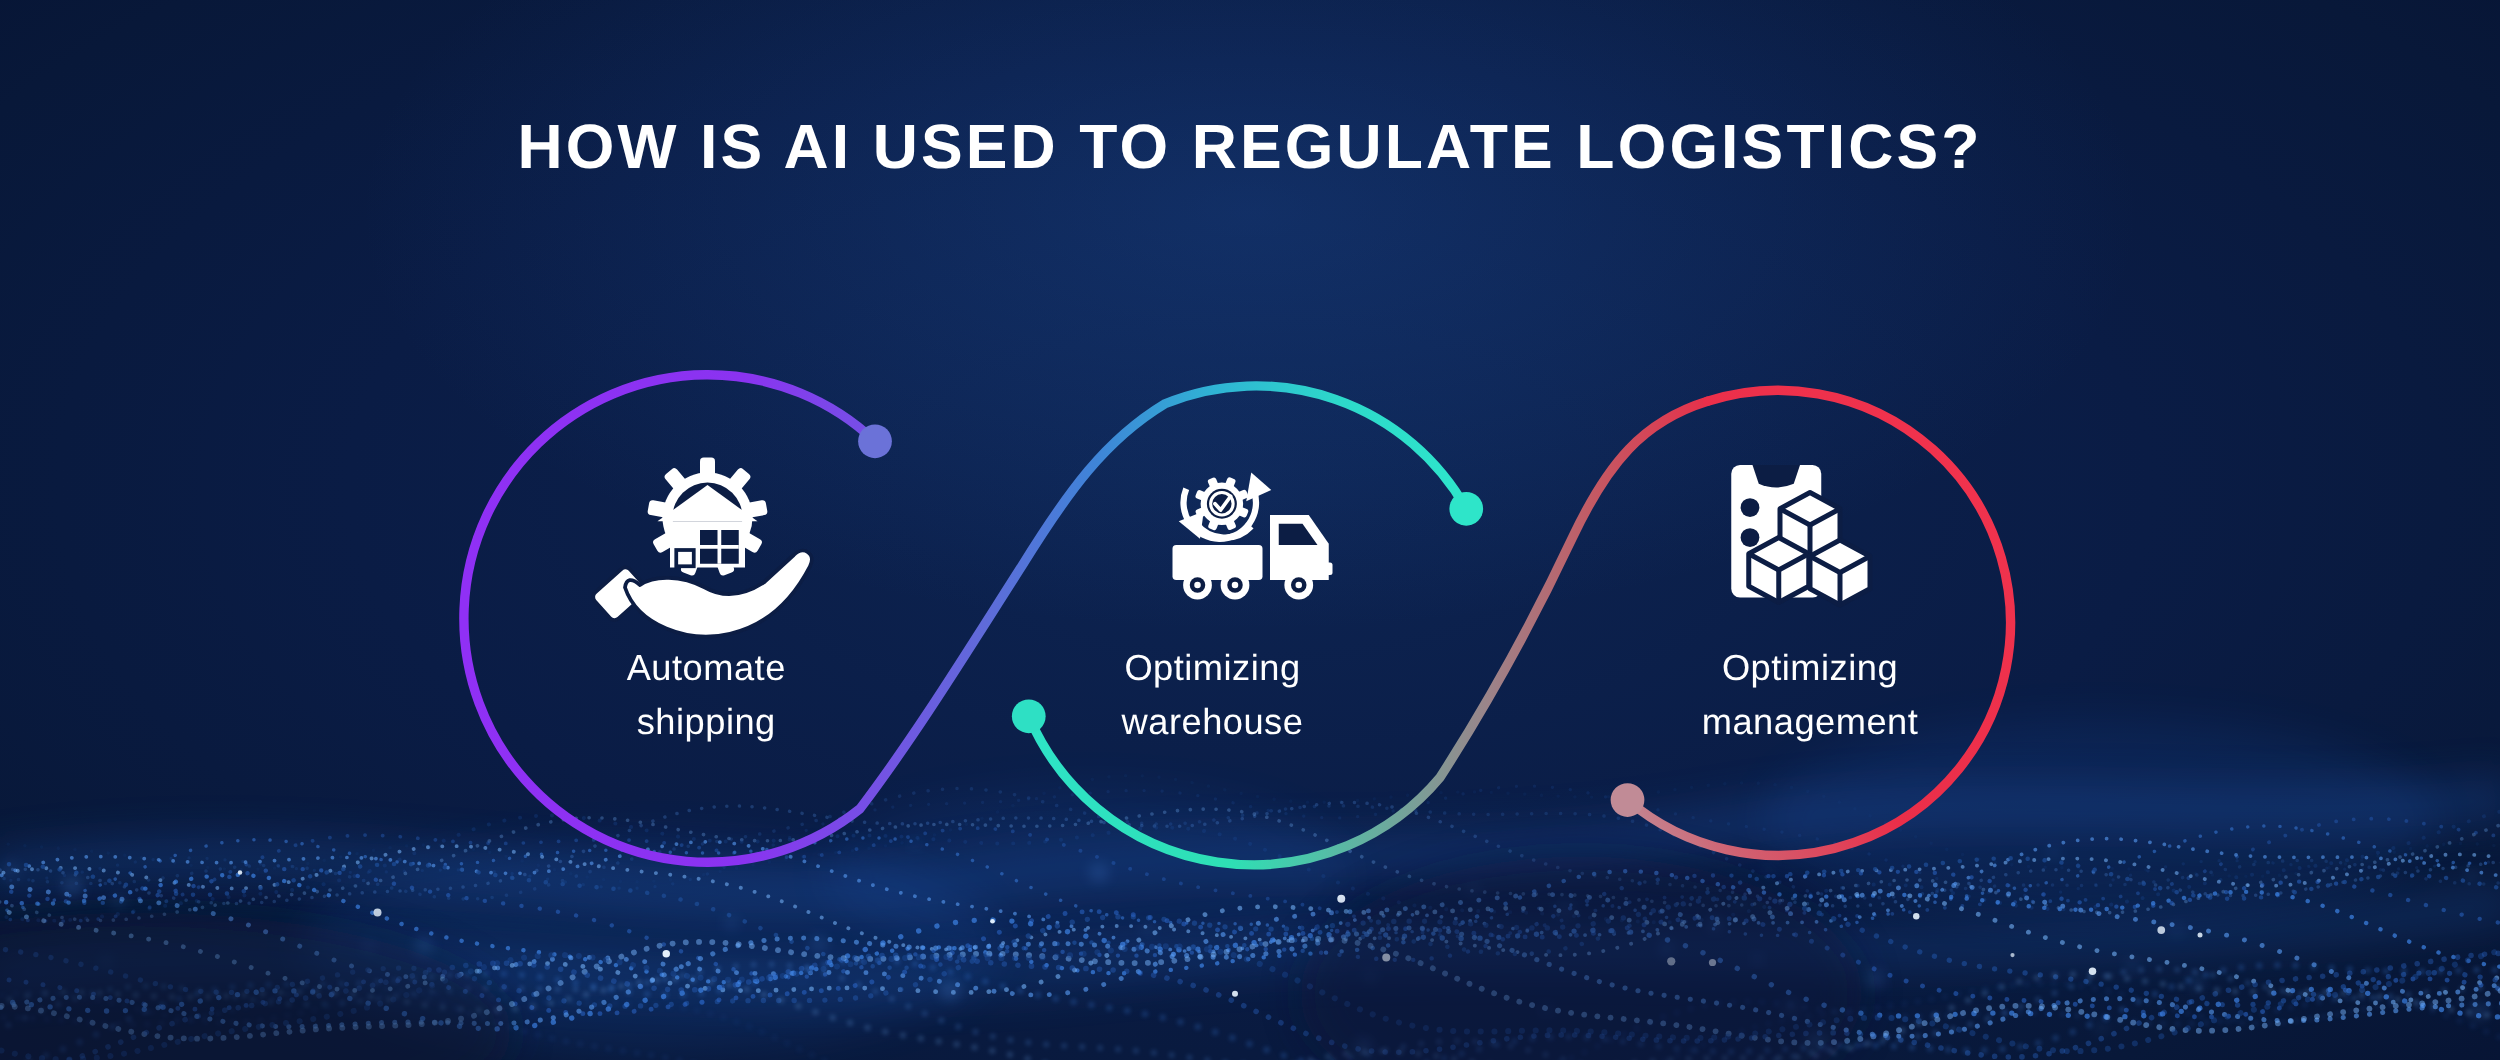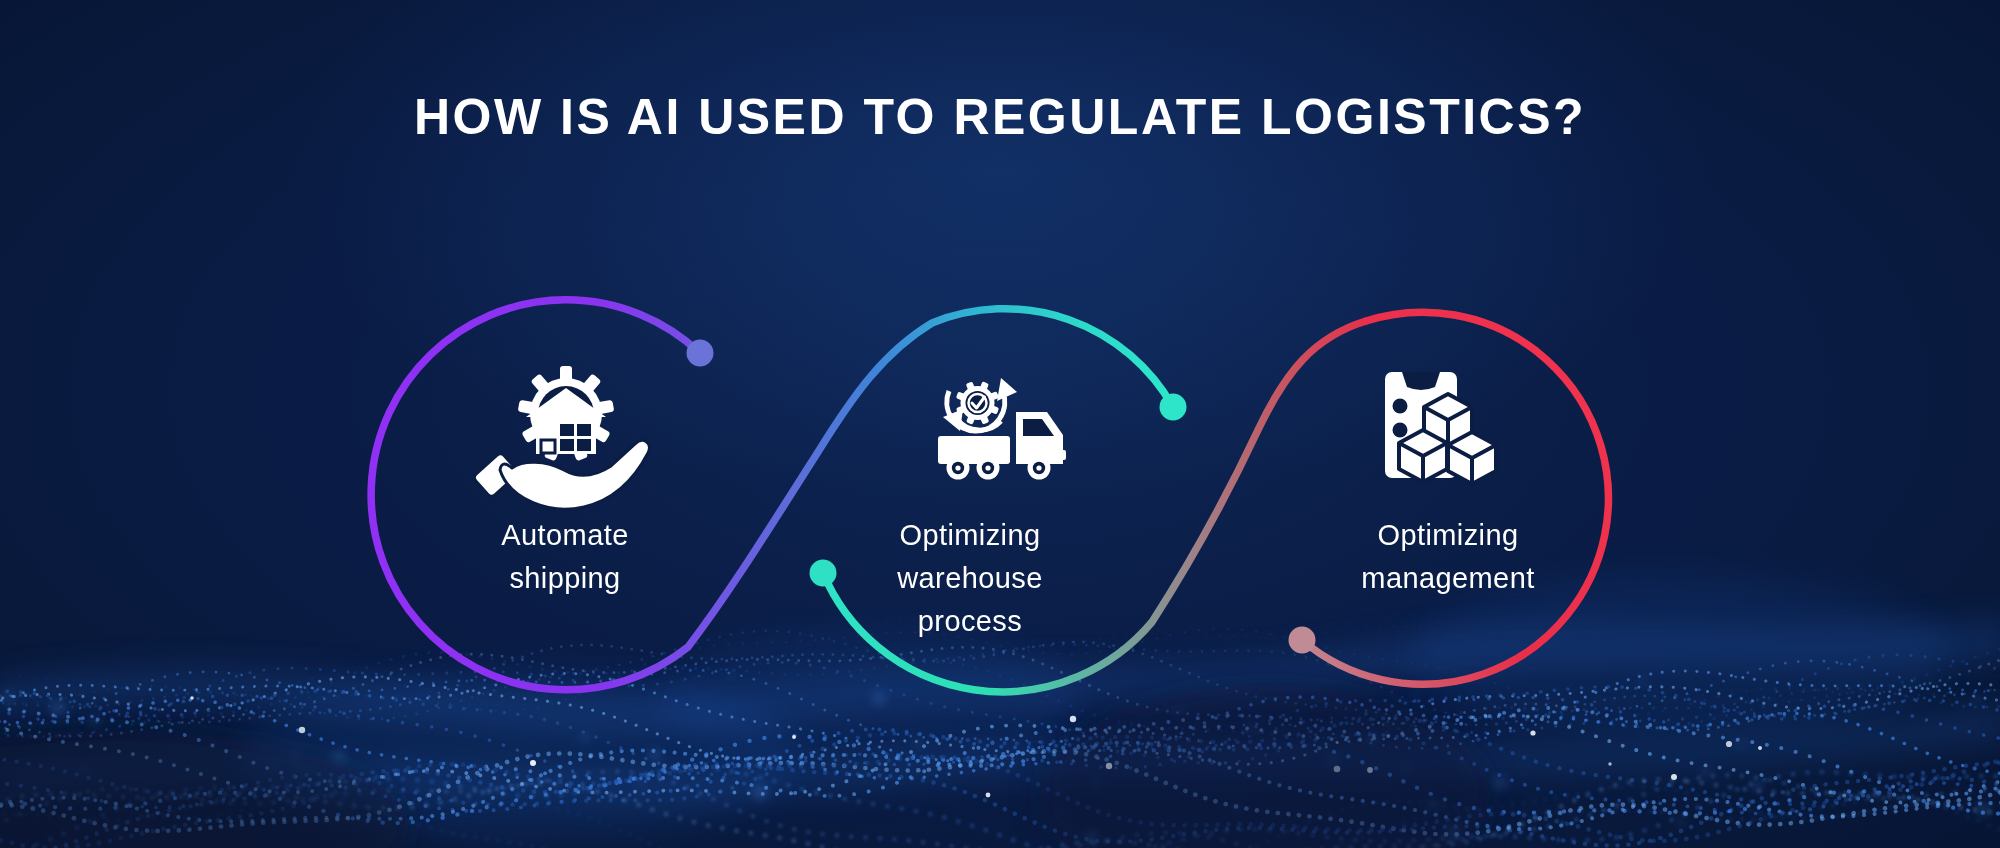--- a/index.html
+++ b/index.html
@@ -250,20 +250,19 @@
   <h1 class="title">HOW IS AI USED TO REGULATE LOGISTICS?</h1>
 
   <div class="step-label" style="left:385px">
     <div>Automate</div>
     <div>shipping</div>
     <div></div>
   </div>
   <div class="step-label" style="left:790px">
     <div>Optimizing</div>
     <div>warehouse</div>
-    <div>process</div>
   </div>
   <div class="step-label" style="left:1268px">
     <div>Optimizing</div>
     <div>management</div>
     <div></div>
   </div>
 </div>
 
 </body></html>

